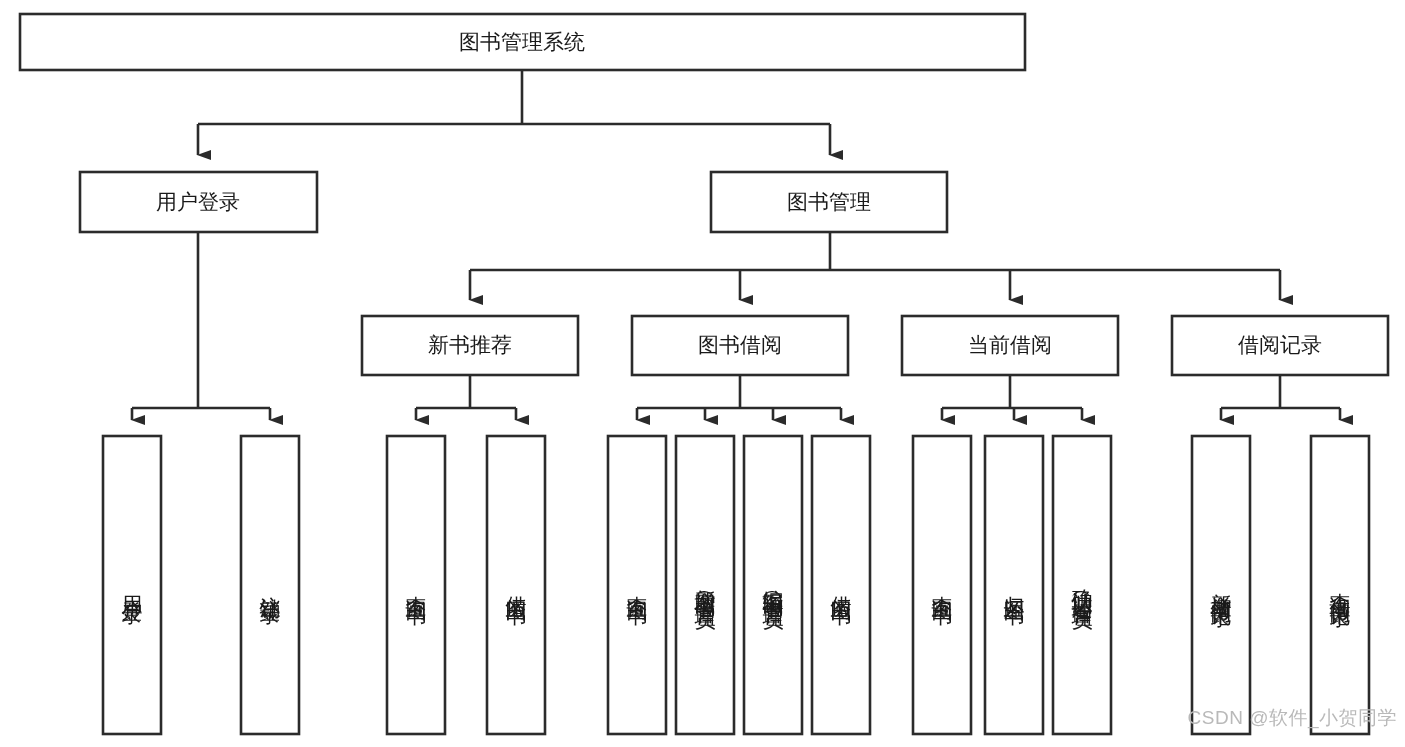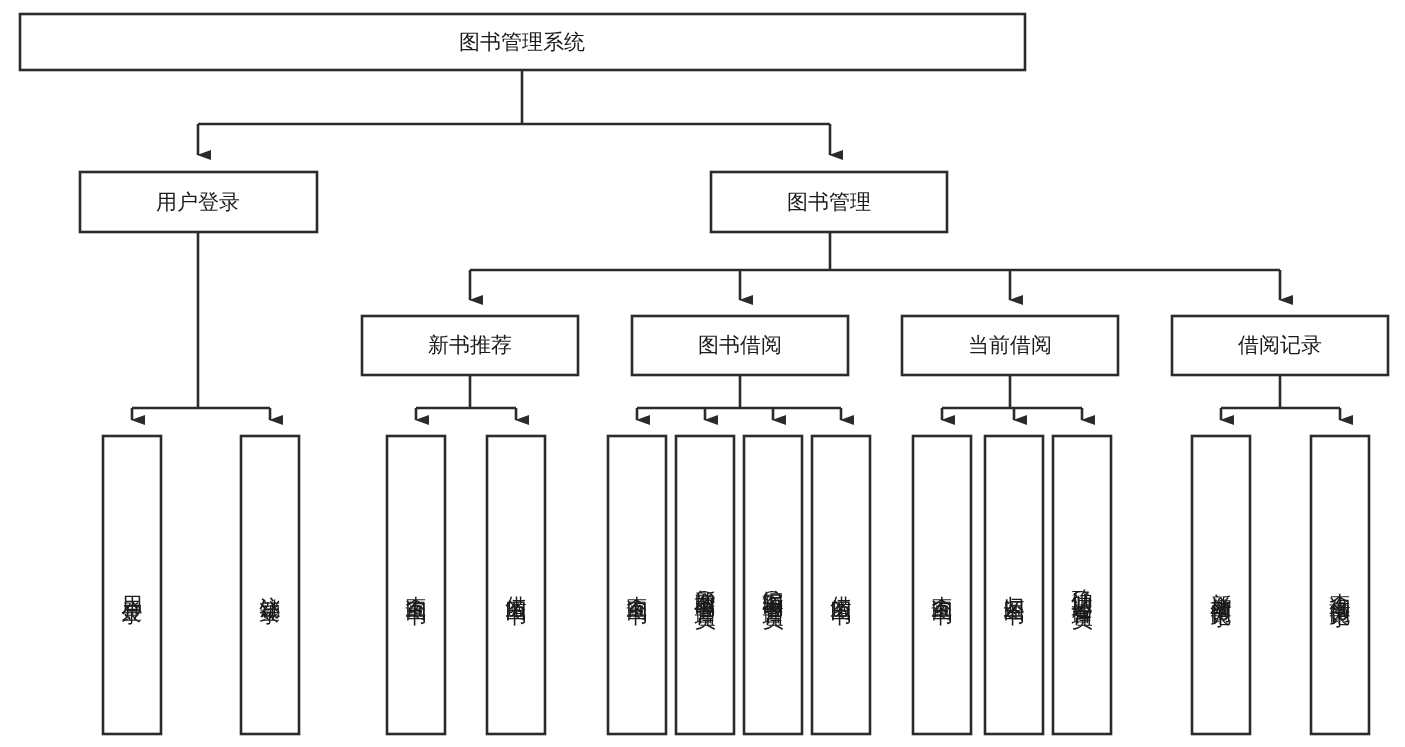--- a/index.html
+++ b/index.html
@@ -226,13 +226,14 @@
     <span class="vlabel-text">确认归还（管理员）</span>
   </div>
 
   <div class="vlabel-wrap" style="left:1192px; top:436px; width:58px; height:298px;">
     <span class="vlabel-text">新增借阅记录</span>
   </div>
   <div class="vlabel-wrap" style="left:1311px; top:436px; width:58px; height:298px;">
     <span class="vlabel-text">查询借阅记录</span>
   </div>
 
+  <div id="watermark">CSDN @软件_小贺同学</div>
 </div>
 
 </body></html>

